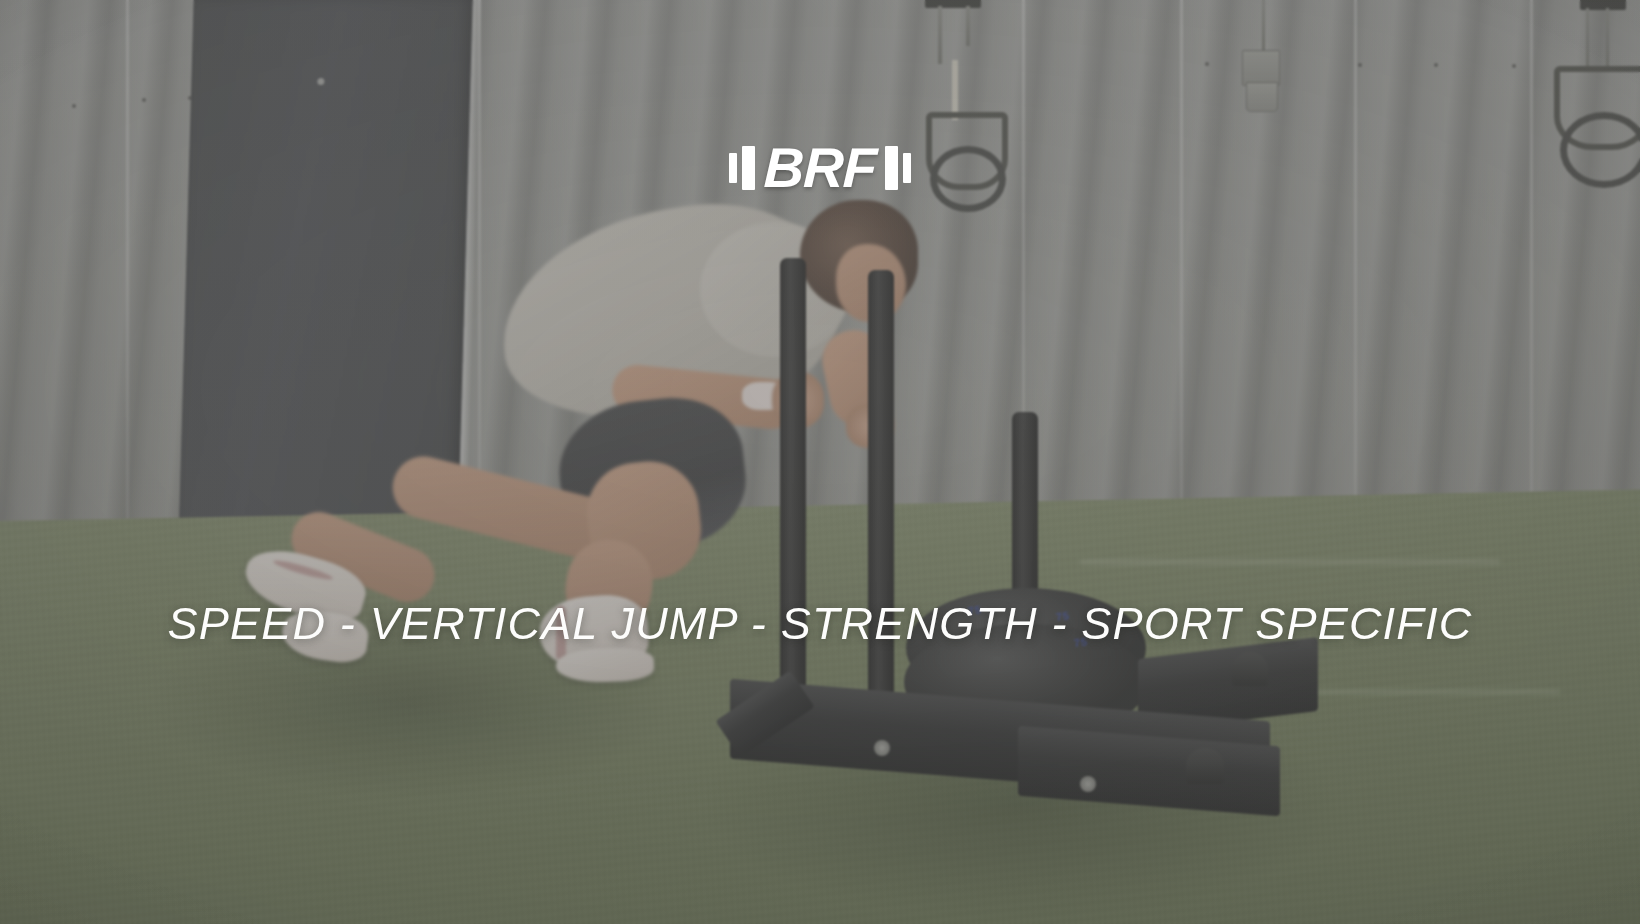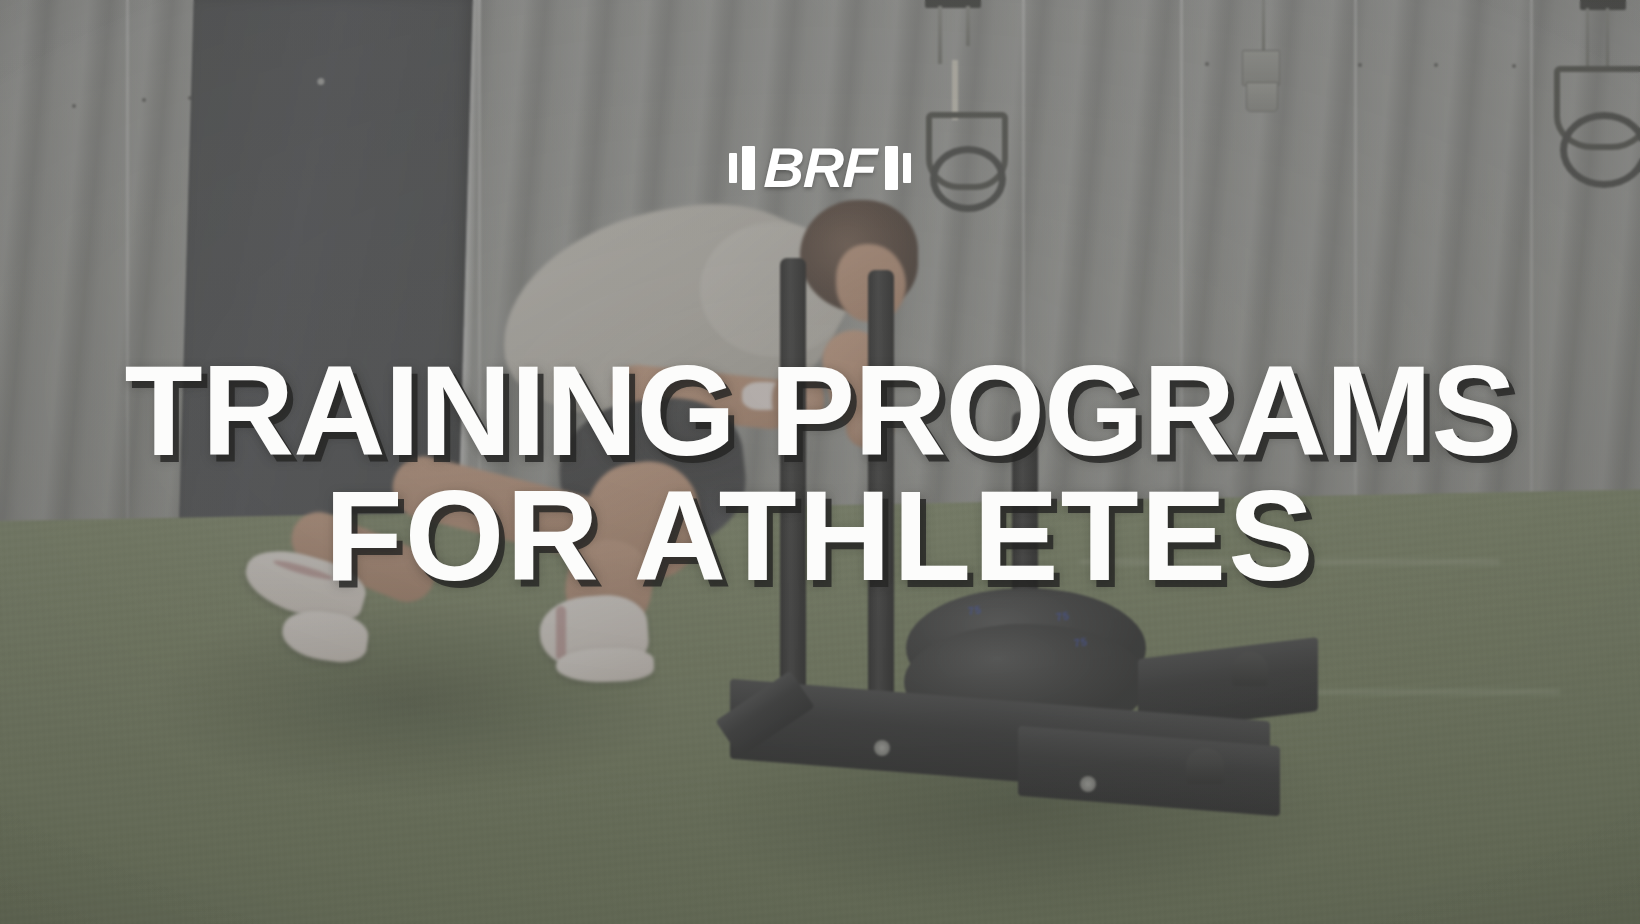--- a/index.html
+++ b/index.html
@@ -451,20 +451,17 @@
         <span class="bar-thin"></span>
         <span class="bar-thick"></span>
       </span>
       <span class="logo-word">BRF</span>
       <span class="logo-bar">
         <span class="bar-thick"></span>
         <span class="bar-thin"></span>
       </span>
     </div>
 
-    <h1 class="headline">
-      <span class="l1">TRAINING PROGRAMS</span>
-      <span class="l2">FOR ATHLETES</span>
-    </h1>
-
+
+    <div class="subtitle">SPEED - VERTICAL JUMP - STRENGTH - SPORT SPECIFIC</div>
 
   </div>
 </div>
 
 </body></html>

